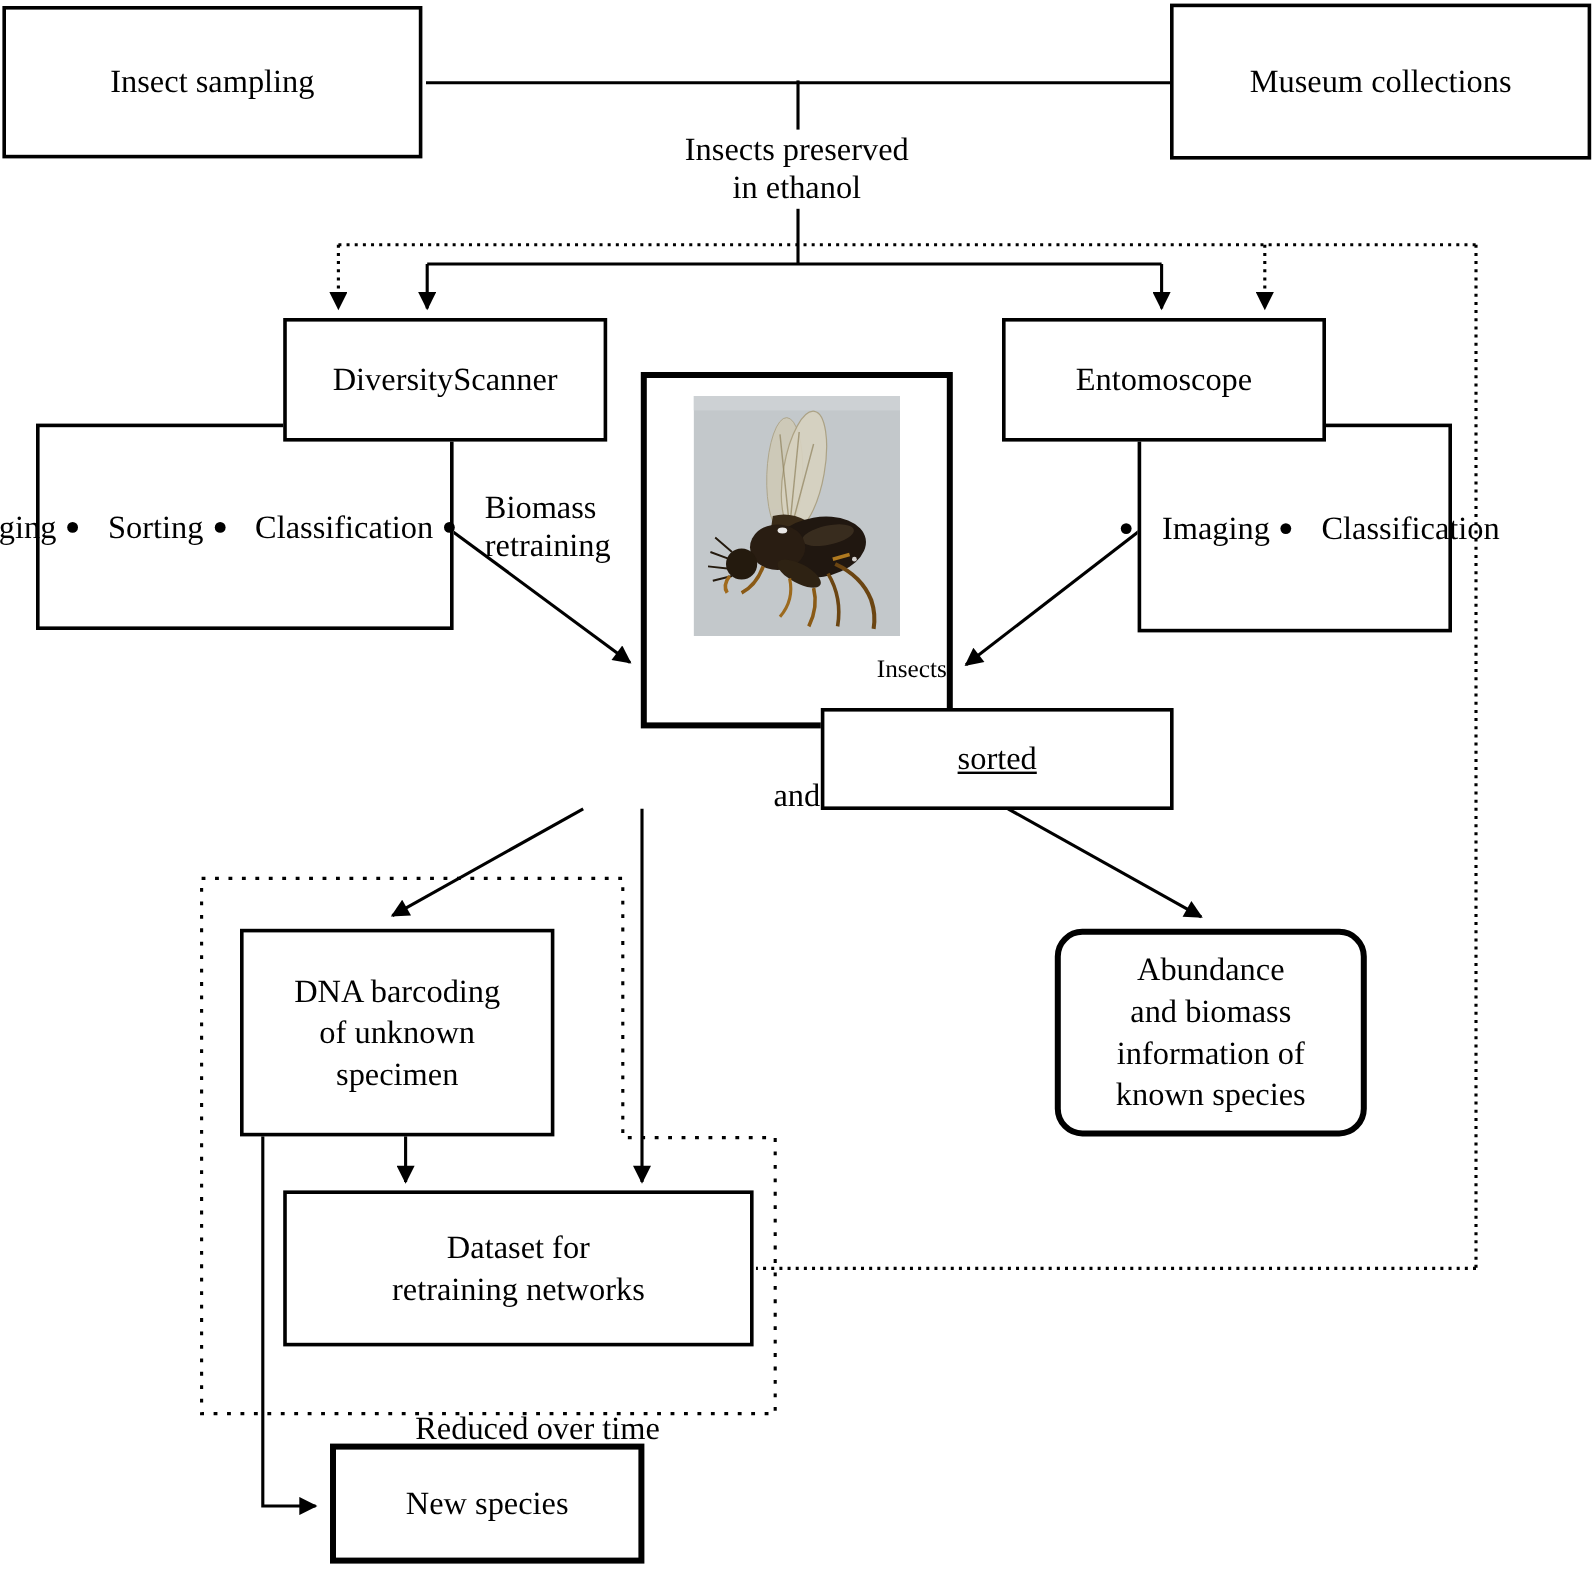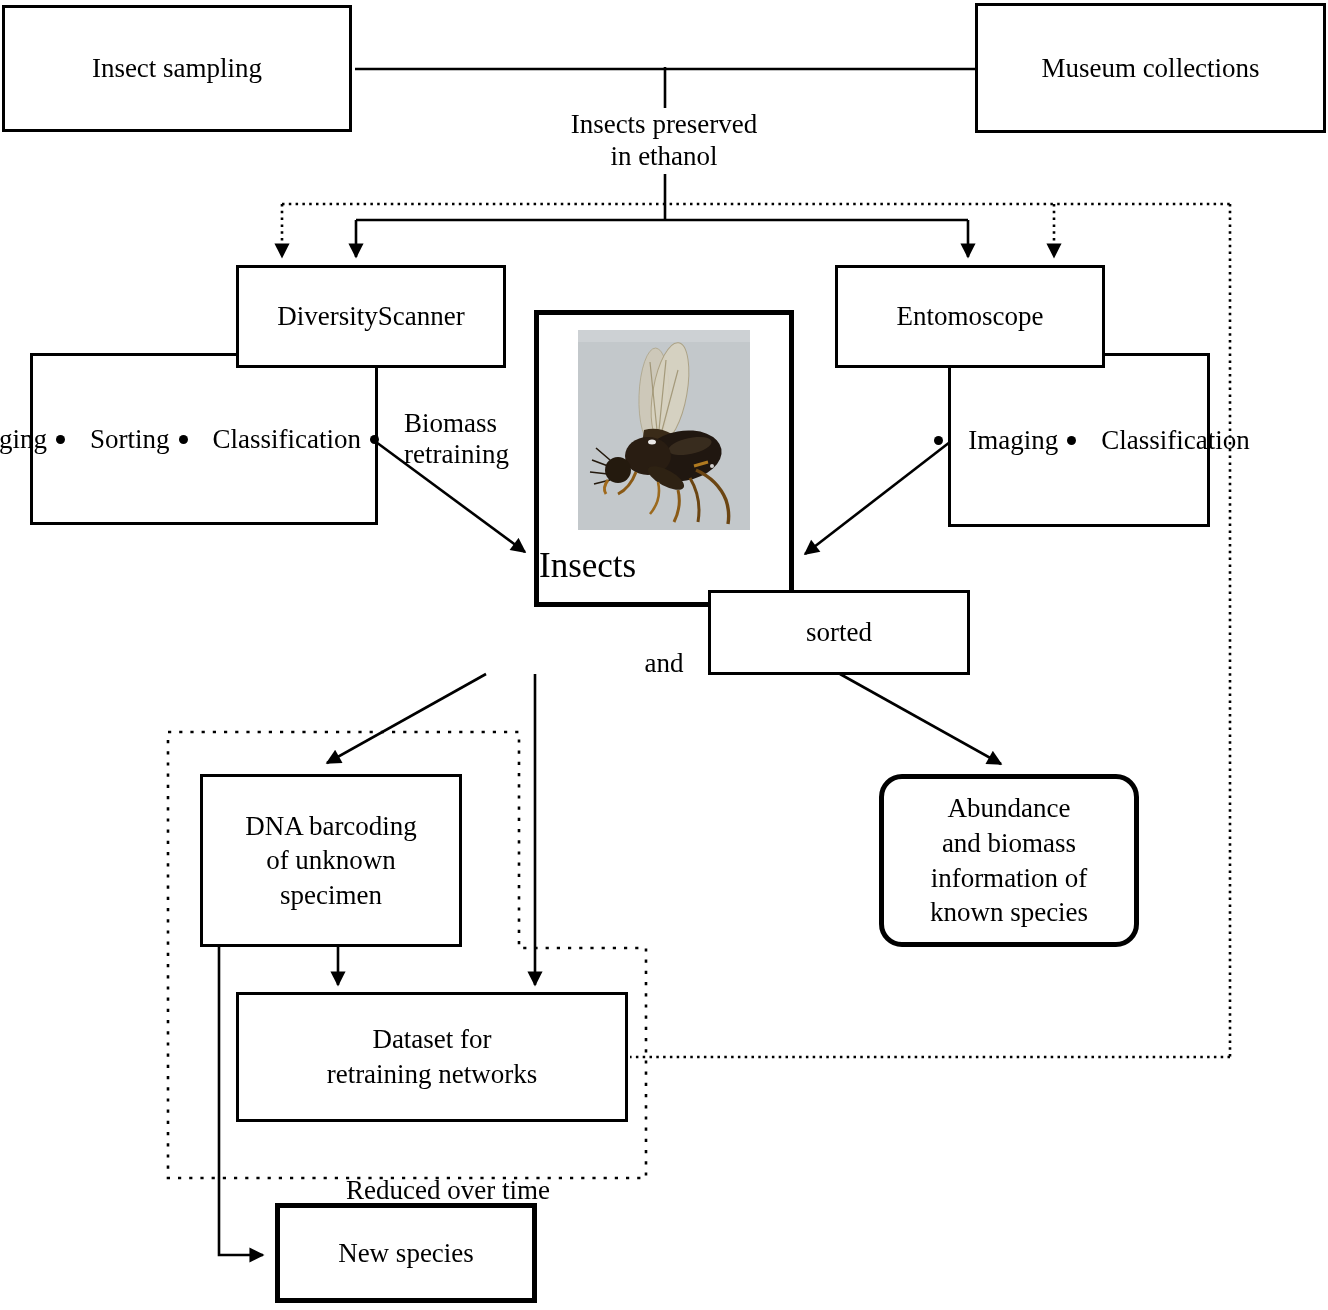--- a/index.html
+++ b/index.html
@@ -20,21 +20,21 @@
     display:flex;flex-direction:row;justify-content:center;gap:9px;
     font-size:27px;
   }
   .feature-row{display:flex;align-items:center;}
   .bullet{width:9px;height:9px;border-radius:50%;background:#000;margin-right:25px;flex:0 0 auto;}
   .floating-label{
     position:absolute;font-size:27px;line-height:1.2;text-align:center;white-space:pre-line;
   }
   .mask{background:#ffffff;display:flex;align-items:flex-start;justify-content:center;}
   .insects-photo{position:absolute;left:39px;top:15px;}
-  .insects-caption{position:absolute;left:0;right:0;top:229px;height:36px;text-align:left;font-size:35px;}
+  .insects-caption{position:absolute;left:0;right:0;top:229px;height:36px;text-align:right;font-size:21px;}
 </style>
 </head>
 <body>
 
 <div class="canvas">
 
   <svg id="svg-layer" width="1328" height="1310" viewBox="0 0 1328 1310">
     <defs>
       <marker id="arrow" viewBox="0 0 10 10" refX="9" refY="5" markerWidth="6.5" markerHeight="5.8" orient="auto">
         <path d="M0,0 L10,5 L0,10 Z" fill="#000"></path>
@@ -146,21 +146,21 @@
       <circle cx="134" cy="136" r="2" fill="#ffffff" opacity="0.8"></circle>
     </svg>
     <div class="insects-caption">Insects</div>
   </div>
 
 
   <div class="floating-label" style="left:620px;top:615px;width:88px;">
     <span>and</span>
   </div>
 
-  <div class="node" style="left:708px;top:590px;width:262px;height:85px;">
+  <div class="node" style="left:684px;top:590px;width:294px;height:85px;text-decoration:underline;">
     <span>sorted</span>
   </div>
 
   <div class="node" style="left:200px;top:774px;width:262px;height:173px;">
     <span>DNA barcoding
 of unknown
 specimen</span>
   </div>
 
   <div class="node thick" style="left:879px;top:774px;width:260px;height:173px;border-radius:23px;">

